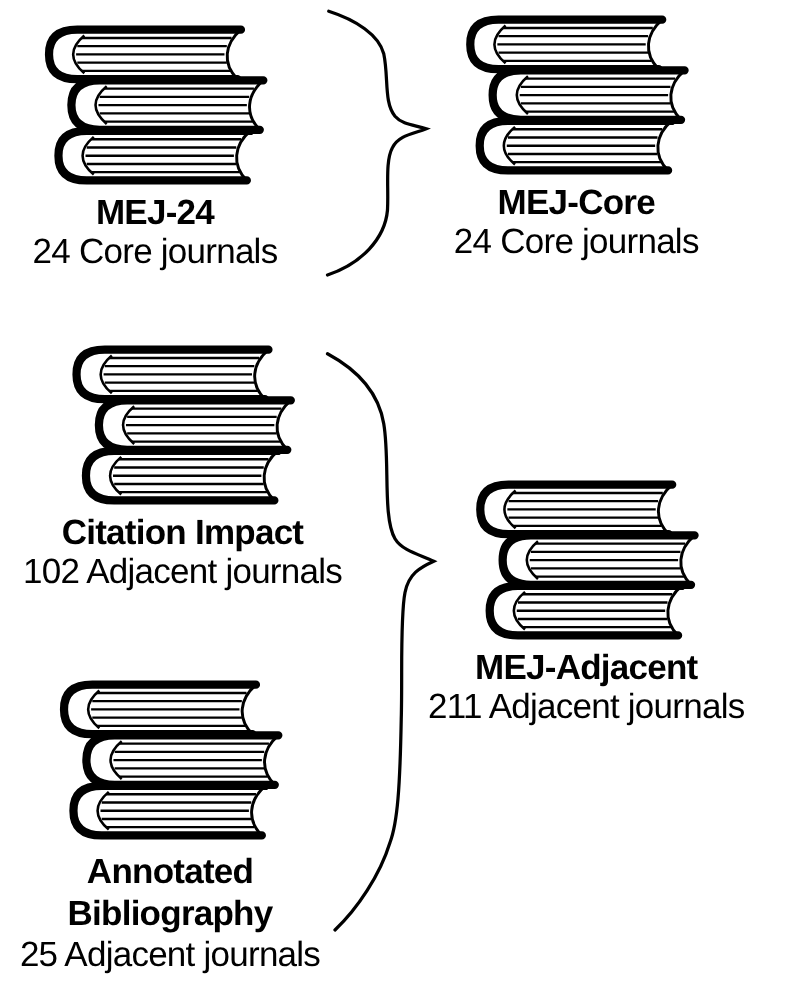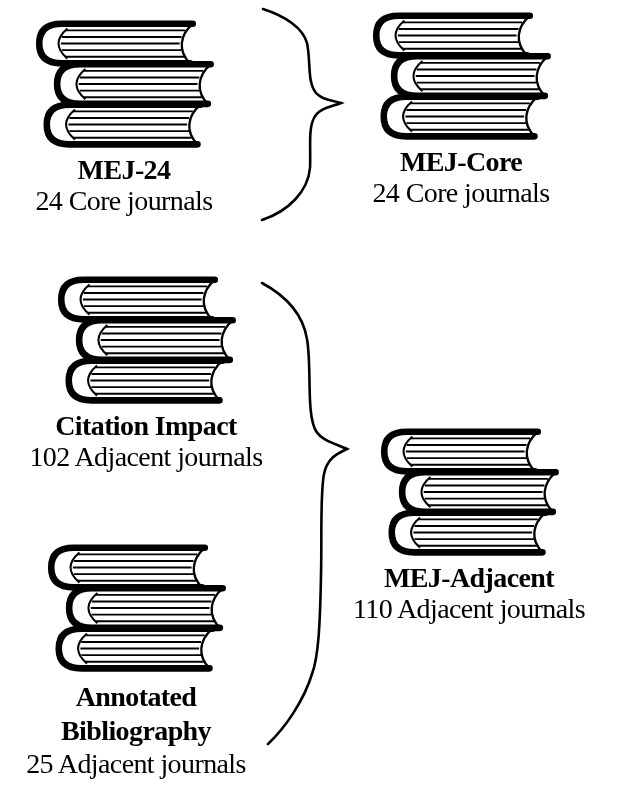--- a/index.html
+++ b/index.html
@@ -1,39 +1,39 @@
 <!DOCTYPE html>
 <html><head>
 <meta charset="utf-8">
 <style>
   html,body{margin:0;padding:0;background:#ffffff;}
   .canvas{
     position:relative;width:642px;height:800px;background:#ffffff;
     overflow:hidden;color:#000;
-    font-family:Liberation Serif, serif;
+    font-family:Liberation Sans, sans-serif;
   }
   .braces-svg{position:absolute;left:0;top:0;}
   .group{position:absolute;width:300px;text-align:center;}
   .books{display:block;margin:0 auto 4px auto;}
   .title{
     font-weight:bold;font-size:28px;line-height:31px;
     letter-spacing:-0.6px;white-space:nowrap;
   }
   .subtitle{
     font-size:28px;line-height:31px;
     letter-spacing:-0.6px;white-space:nowrap;
   }
   .title:empty,.subtitle:empty{display:none;}
   #group-mej-24{left:-26px;top:20px;}
   #group-mej-core{left:311px;top:12px;}
   #group-citation-impact{left:-4px;top:276px;}
   #group-annotated-bibliography{left:-14px;top:544px;}
   #group-annotated-bibliography .title{line-height:34px;}
   #group-annotated-bibliography .books{margin-bottom:6px;}
-  #group-mej-adjacent{left:319px;top:384px;margin-top:44px;}
+  #group-mej-adjacent{left:319px;top:384px;}
   .defs-svg{position:absolute;width:0;height:0;overflow:hidden;}
 </style>
 </head>
 <body>
 
 <div class="canvas">
 
   <svg class="defs-svg" aria-hidden="true">
     <defs>
       <g id="book">
@@ -93,16 +93,16 @@
     <div class="title">Annotated</div>
     <div class="title">Bibliography</div>
     <div class="subtitle">25 Adjacent journals</div>
   </section>
 
   <section class="group" id="group-mej-adjacent">
     <svg class="books" width="190" height="130" viewBox="0 0 196 138">
         <use href="#books-stack"></use>
       </svg>
     <div class="title">MEJ-Adjacent</div>
-    <div class="subtitle">110 Adjacent journals</div>
+    <div class="subtitle">211 Adjacent journals</div>
   </section>
 
 </div>
 
 </body></html>

